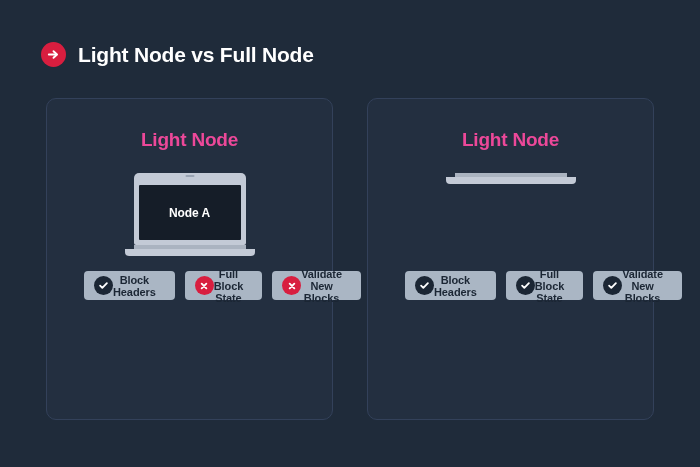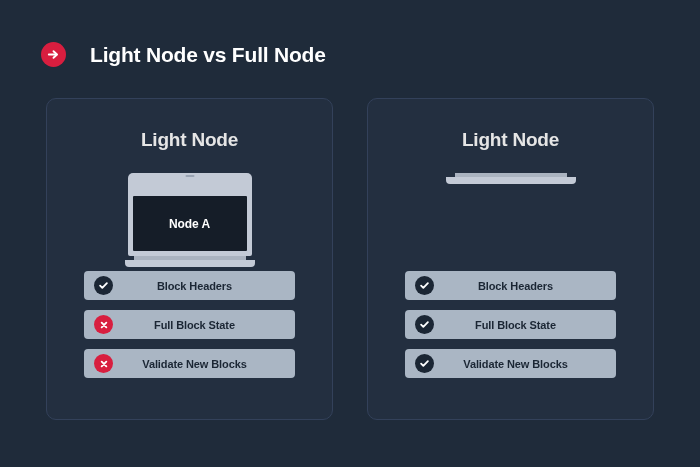--- a/index.html
+++ b/index.html
@@ -17,21 +17,21 @@
     position: relative;
   }
 
   
   .page-header {
     position: absolute;
     left: 41px;
     top: 42px;
     display: flex;
     align-items: center;
-    gap: 24px;
+    gap: 12px;
   }
 
   .arrow-badge {
     width: 25px;
     height: 25px;
     border-radius: 50%;
     background: #d81e3f;
     display: flex;
     align-items: center;
     justify-content: center;
@@ -68,39 +68,39 @@
   }
 
   .card-title {
     position: absolute;
     top: 30px;
     left: 0;
     right: 0;
     text-align: center;
     font-size: 19px;
     font-weight: bold;
-    color: #e5e5e5;
+    color: #ec4899;
     letter-spacing: -0.2px;
   }
 
   
   .laptop {
     position: absolute;
     top: 74px;
     left: 50%;
     transform: translateX(-50%);
     width: 130px;
   }
 
   .laptop-lid {
-    width: 124px;
+    width: 112px;
     margin: 0 auto;
     background: #c3cad6;
     border-radius: 5px 5px 2px 2px;
-    padding: 23px 5px 5px 5px;
+    padding: 12px 5px 5px 5px;
     position: relative;
   }
 
   .laptop-cam {
     position: absolute;
     top: 2px;
     left: 50%;
     transform: translateX(-50%);
     width: 9px;
     height: 2px;
@@ -140,21 +140,20 @@
     border-radius: 0 0 4px 4px;
   }
 
   
   .feature-list {
     position: absolute;
     left: 37px;
     right: 37px;
     top: 172px;
     display: flex;
-    flex-direction: column;
     gap: 10px;
   }
 
   .feature-item {
     height: 29px;
     background: #aab6c4;
     border-radius: 4px;
     display: flex;
     align-items: center;
     padding-left: 10px;

